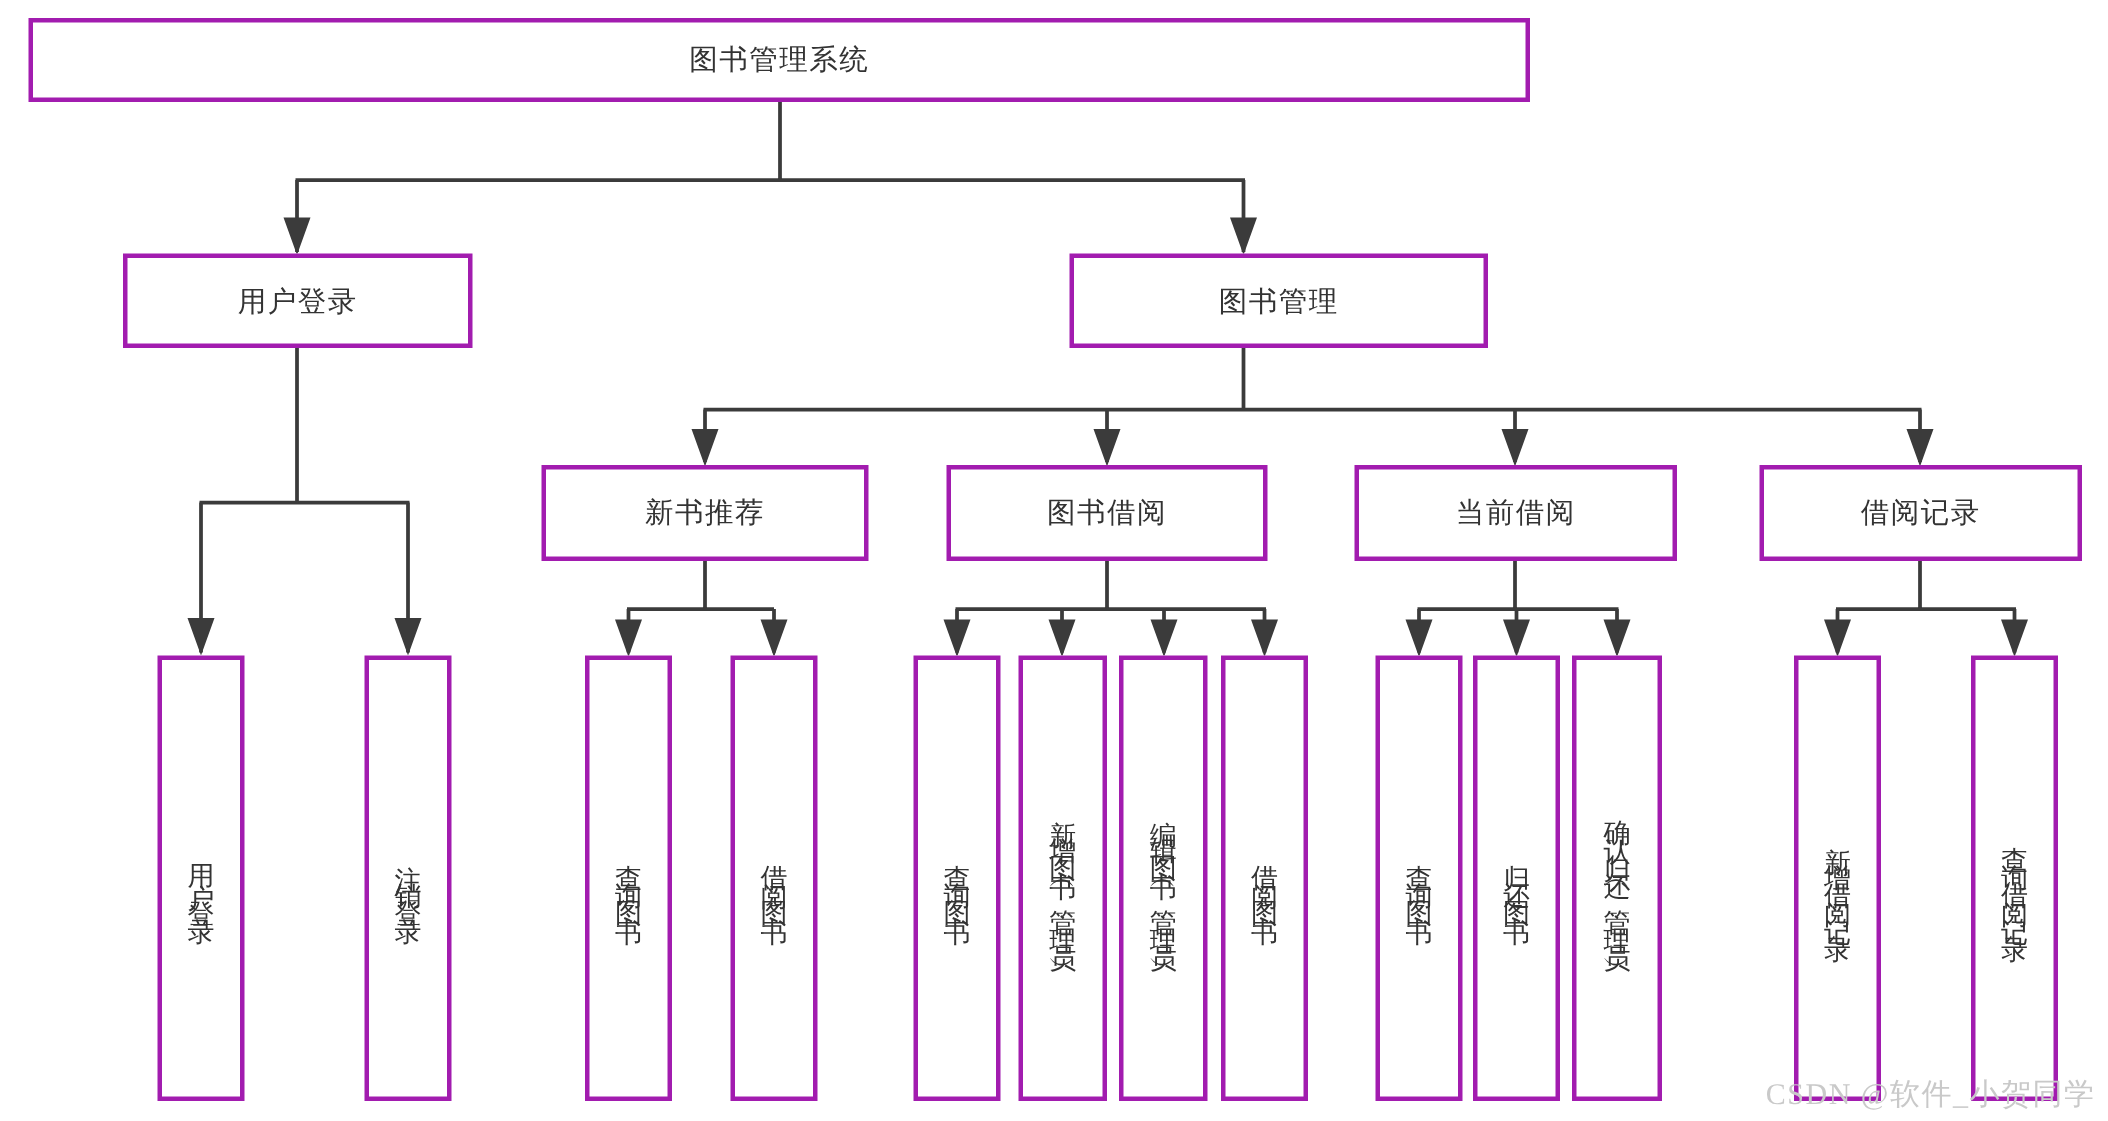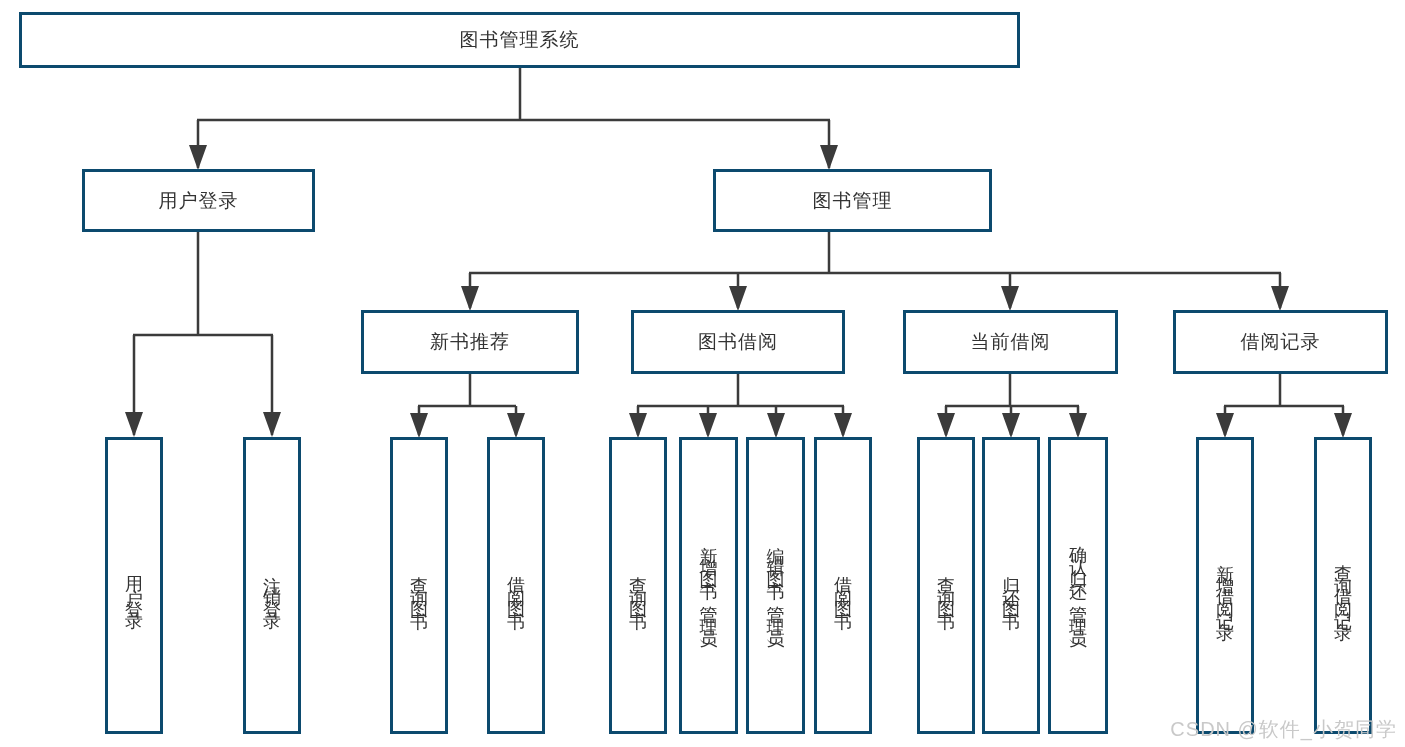--- a/index.html
+++ b/index.html
@@ -14,21 +14,21 @@
   .wires {
     position: absolute;
     left: 0; top: 0;
     width: 1405px; height: 747px;
     pointer-events: none;
   }
   .box {
     position: absolute;
     box-sizing: border-box;
     background: #ffffff;
-    border: 3px solid #0c4a6e;
+    border: 3px solid #a21caf;
     display: flex;
     align-items: center;
     justify-content: center;
   }
   .box.h span {
     font-size: 19px;
     color: #333333;
     letter-spacing: 1px;
     white-space: nowrap;
   }
@@ -42,20 +42,21 @@
   }
   .watermark {
     position: absolute;
     right: 8px;
     bottom: 4px;
     font-size: 20px;
     color: #c9c9c9;
     letter-spacing: 1px;
     white-space: nowrap;
     z-index: 5;
+    font-family: Liberation Serif, serif;
   }
 </style>
 </head>
 <body>
 
 <div class="canvas">
 
   <svg class="wires" width="1405" height="747" viewBox="0 0 1405 747" xmlns="http://www.w3.org/2000/svg">
     <path fill="none" stroke="#3b3b3b" stroke-width="2.5" d="M520 68V121 M197 120H830 M198 120V168 M829 120V168
              M198 231V336 M133 335H273 M134 335V435 M272 335V435

